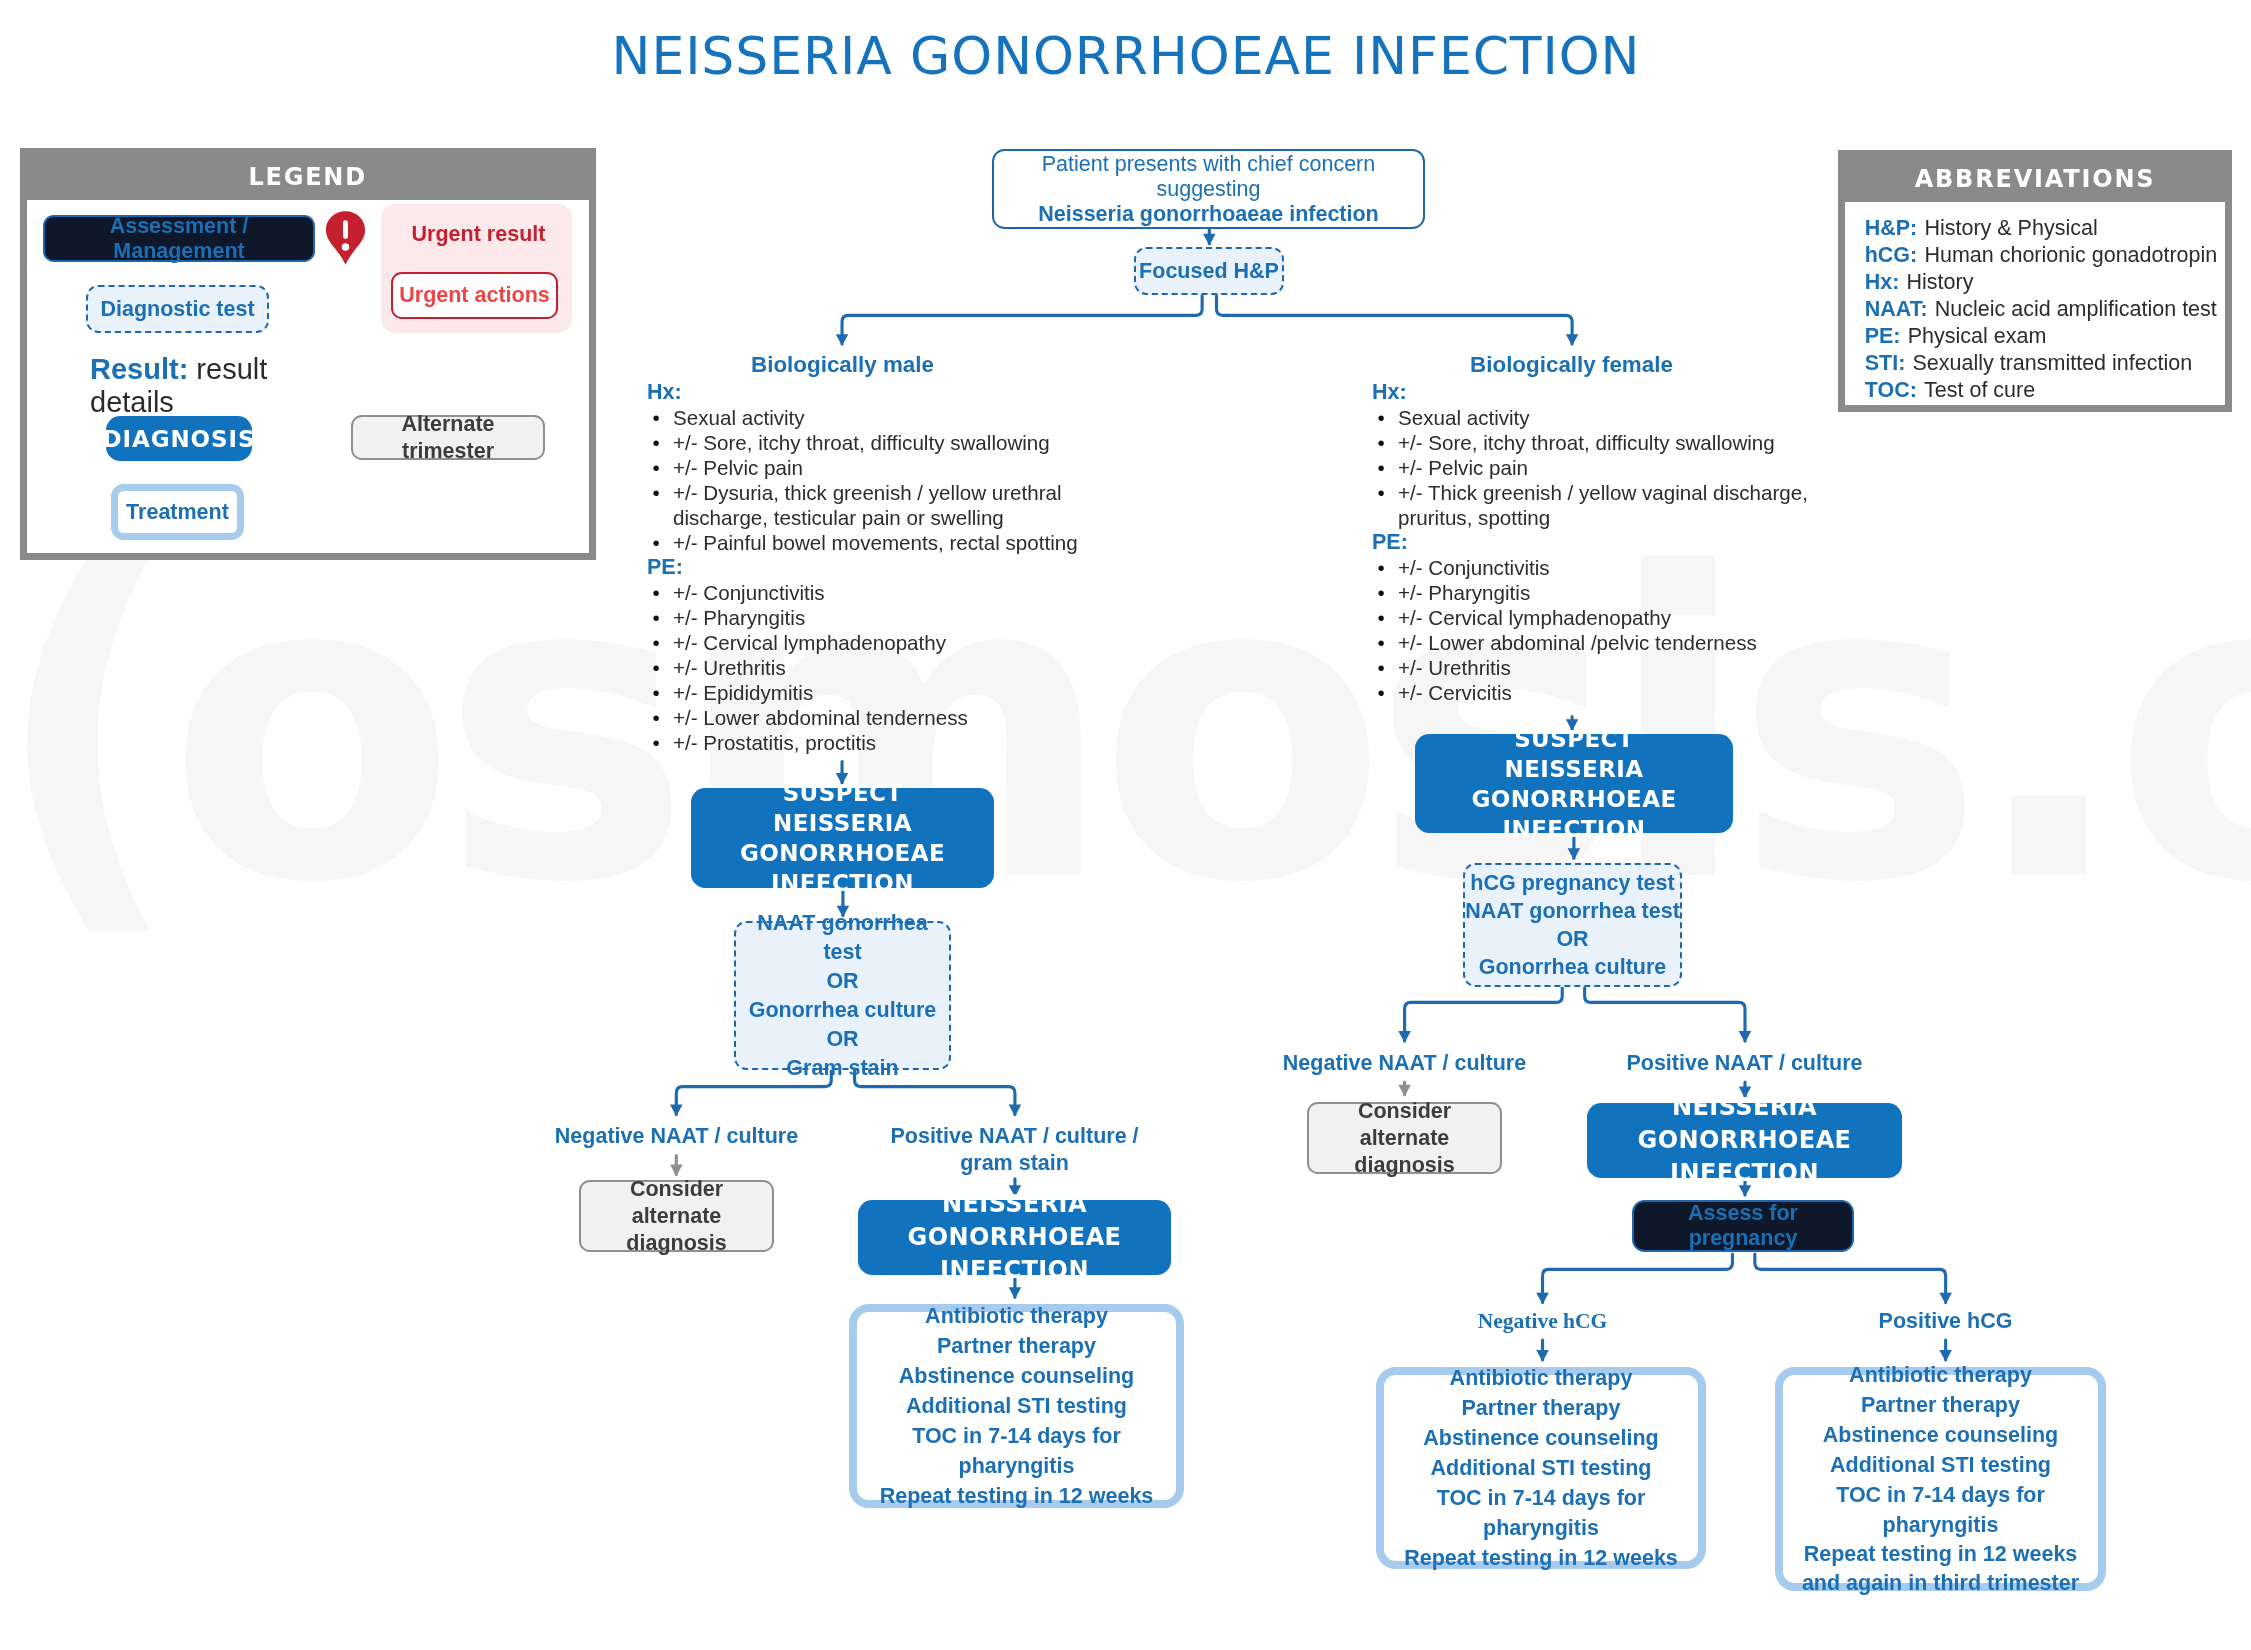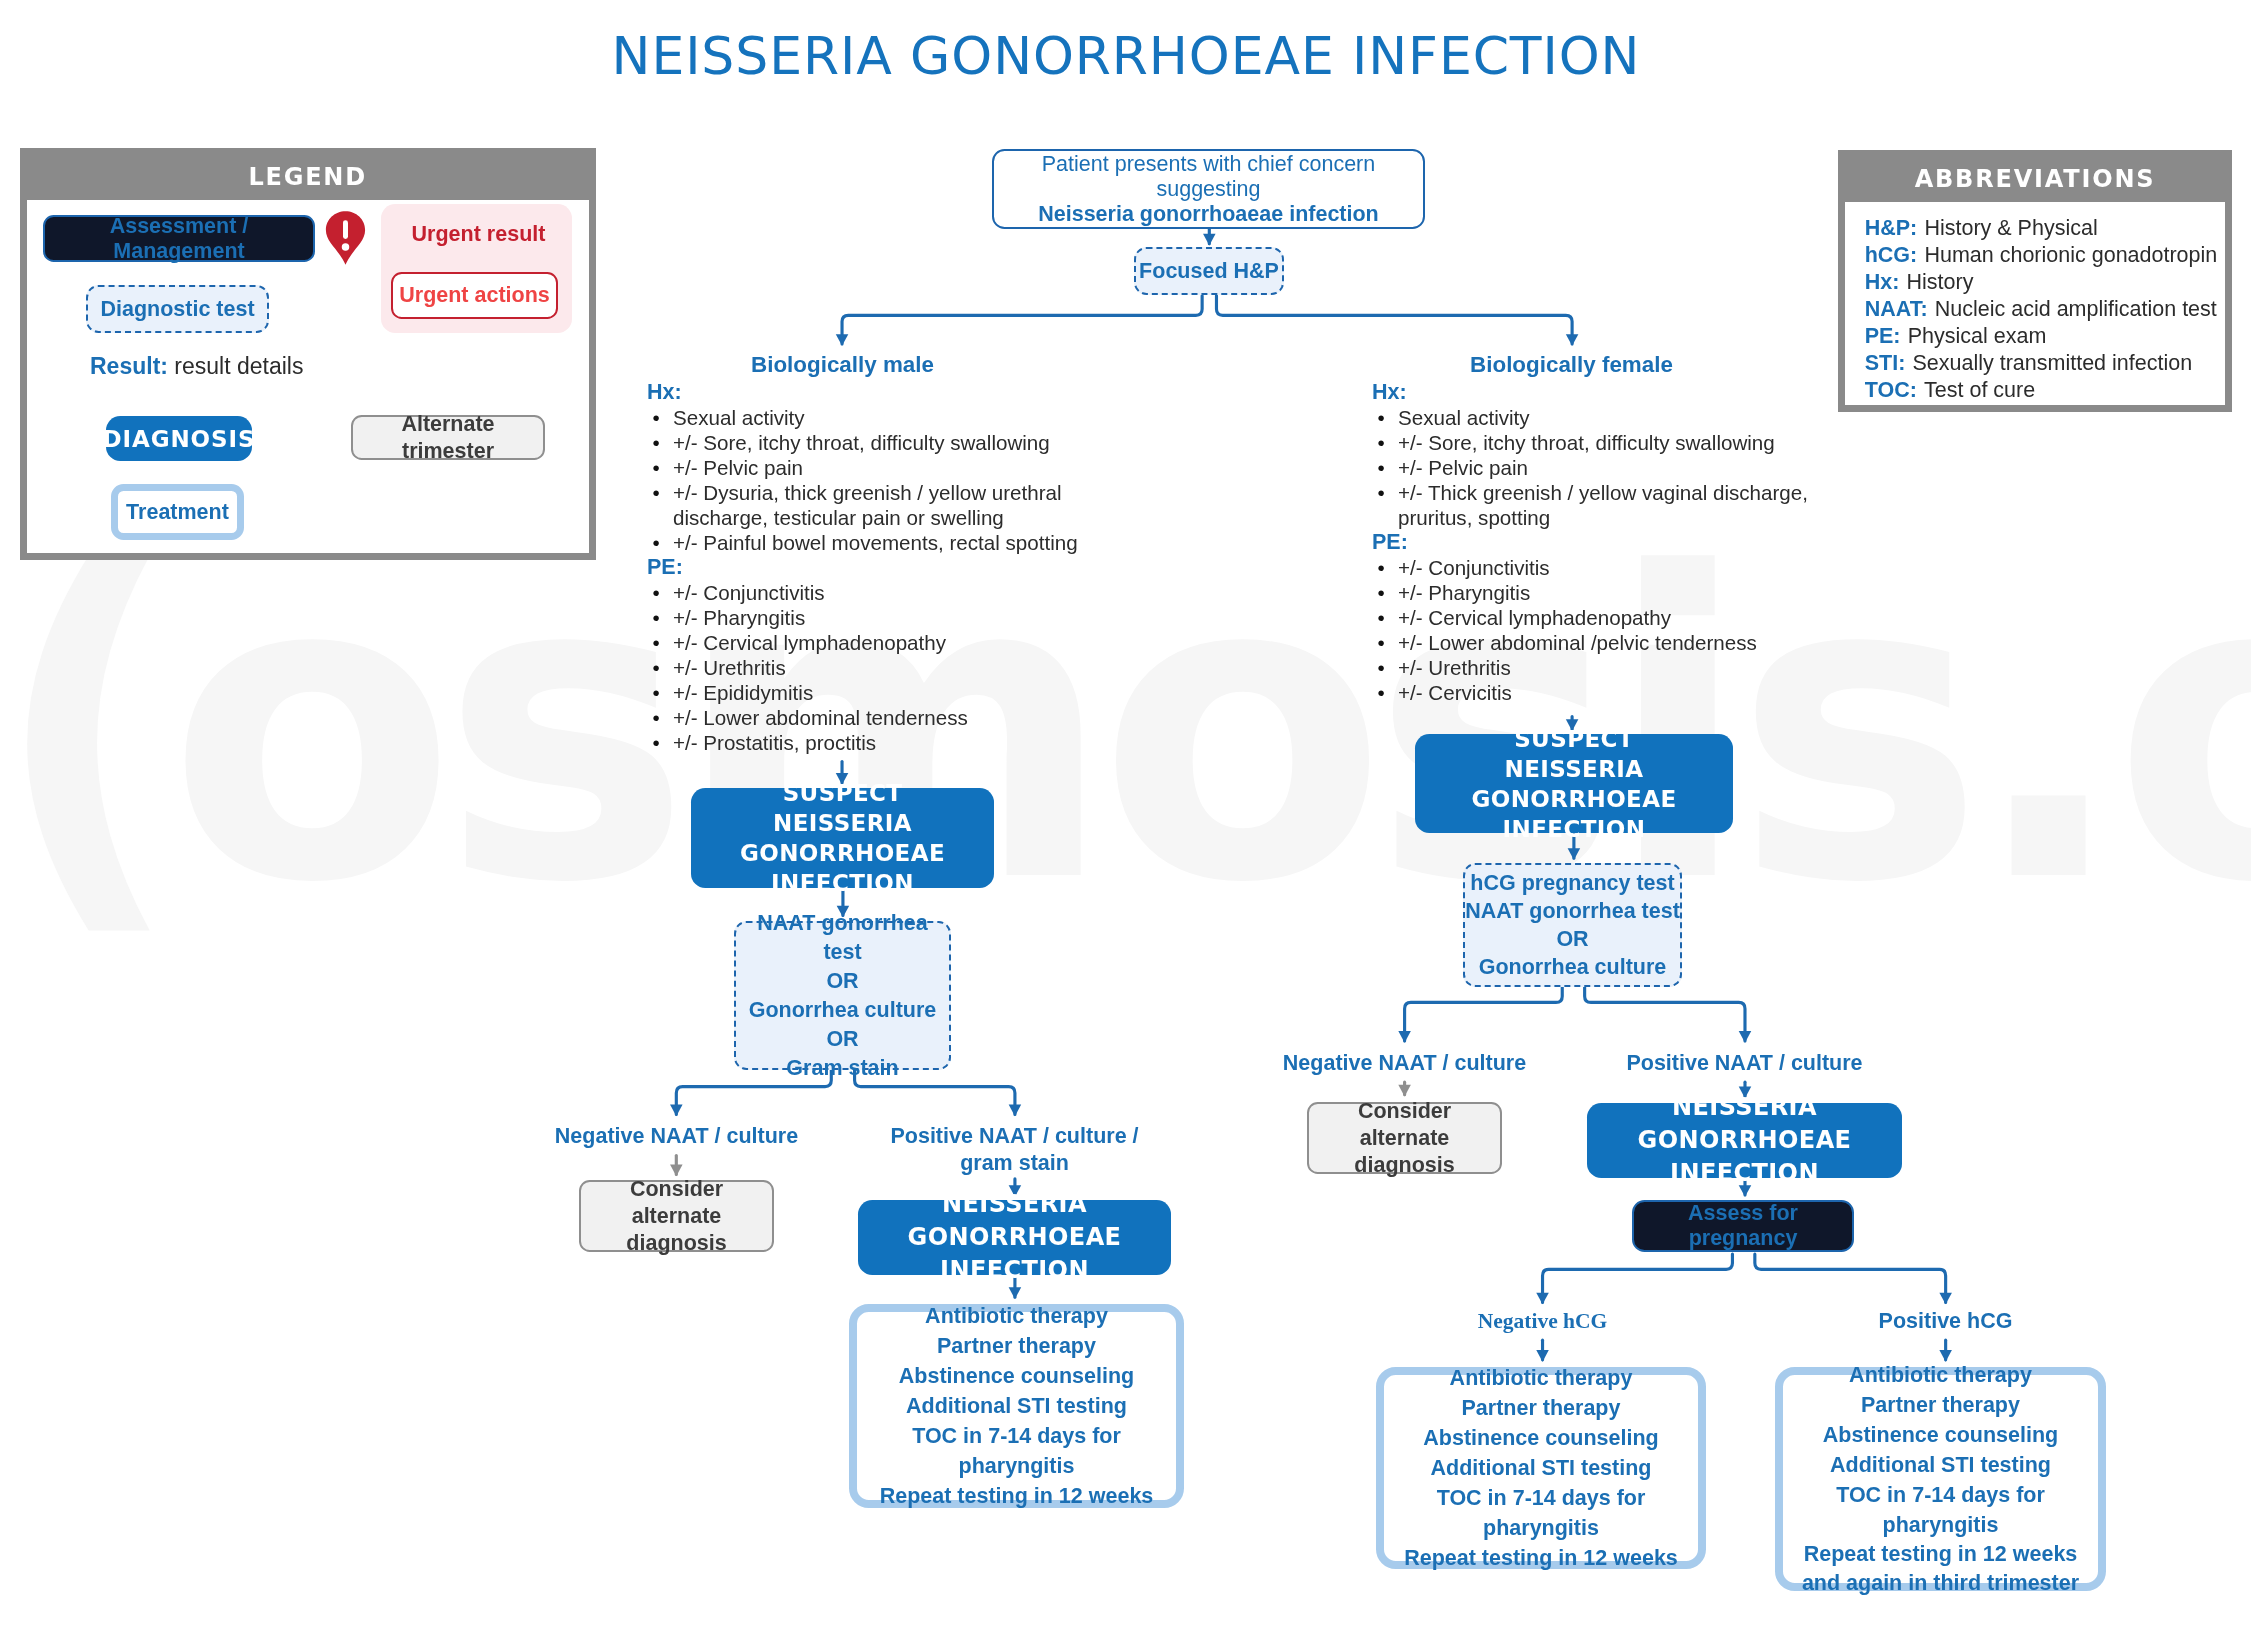--- a/index.html
+++ b/index.html
@@ -43,21 +43,21 @@
   .listcol{z-index:2;}
   .sec-label{color:#1b6fb4;font-weight:700;font-size:21.5px;line-height:25px;}
   .li{display:flex;align-items:flex-start;font-size:20.6px;line-height:25px;color:#2c2c2c;}
   .li::before{content:"\2022";margin:0 13.4px 0 5.4px;color:#111;}
   .li span{flex:1;}
   .suspect span{font-size:23px;line-height:30px;}
   .dxbox span{font-size:24px;line-height:33px;}
   .legend-dx{font-size:23px;letter-spacing:0.9px;}
   .treat-legend{border:7.2px solid #a7cbec;border-radius:12.5px;background:#fff;color:#1b6fb4;
        display:flex;align-items:center;justify-content:center;font-size:21.5px;font-weight:700;}
-  .result-line{font-size:23px;z-index:2;}
+  .result-line{font-size:29px;z-index:2;}
   .result-line .rl{color:#1b6fb4;font-weight:700;}
   .result-line .rd{color:#2c2c2c;}
   .abbrev-row{font-size:21.5px;line-height:27px;color:#2c2c2c;}
   .abbrev-row .abbr{color:#1b6fb4;font-weight:800;margin-right:7.2px;}
   .startbox{border:2.7px solid #1d65ad;border-radius:12.5px;background:#fff;color:#1b6fb4;
        display:flex;flex-direction:column;align-items:center;justify-content:center;
        text-align:center;font-size:21.5px;}
   .startbox .l2{font-weight:800;}
   .startbox .l1{font-weight:500;}
 </style>

